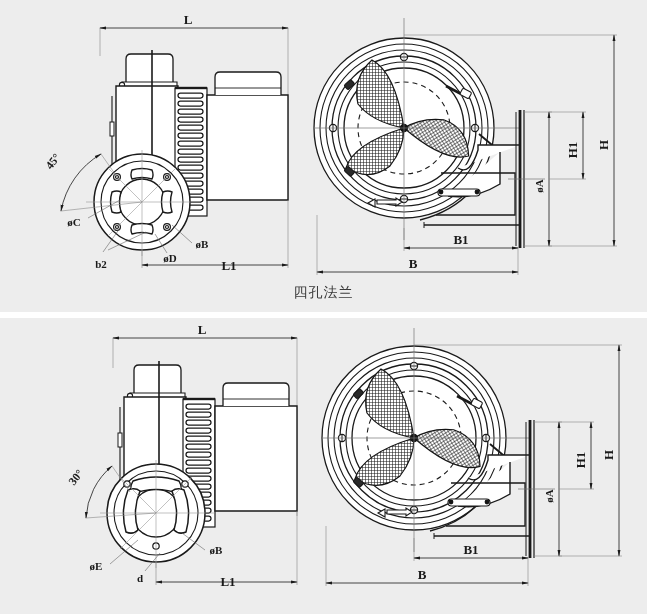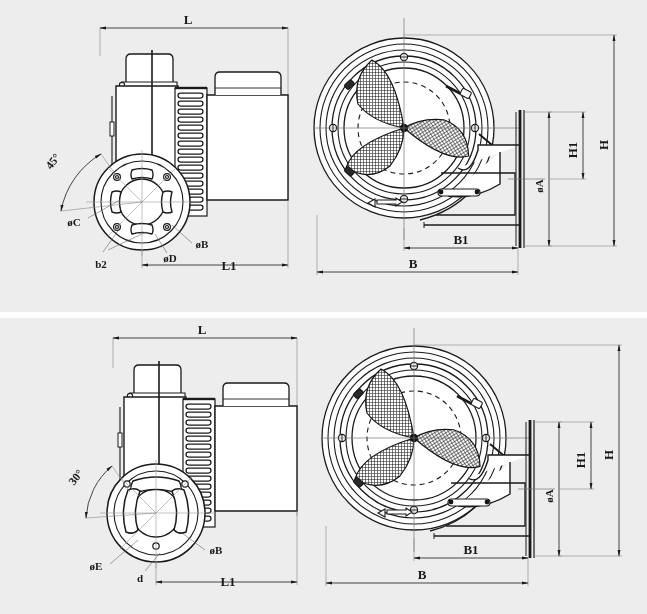--- a/index.html
+++ b/index.html
@@ -315,20 +315,21 @@
         </g>
       </g>
 
       <text class="dim" x="608" y="145" transform="rotate(-90 608 145)" text-anchor="middle">H</text>
       <text class="dim" x="577" y="150" transform="rotate(-90 577 150)" text-anchor="middle">H1</text>
       <text class="dim-sm" x="543" y="186" transform="rotate(-90 543 186)" text-anchor="middle">øA</text>
       <text class="dim" x="461" y="244" text-anchor="middle">B1</text>
       <text class="dim" x="413" y="268" text-anchor="middle">B</text>
     </svg>
 
+    <div class="caption" id="caption-top">四孔法兰</div>
   </div>
 
   <div class="panel-divider"></div>
 
   <div class="panel" id="panel-bottom">
     <svg width="647" height="296" viewBox="0 0 647 296">
       <defs>
         <pattern id="blade-hatch-b" width="3" height="3" patternUnits="userSpaceOnUse">
           <rect width="3" height="3" fill="#ffffff"></rect>
           <path d="M0 0 L0 3 M0 0 L3 0" stroke="#141414" stroke-width="1.1"></path>

